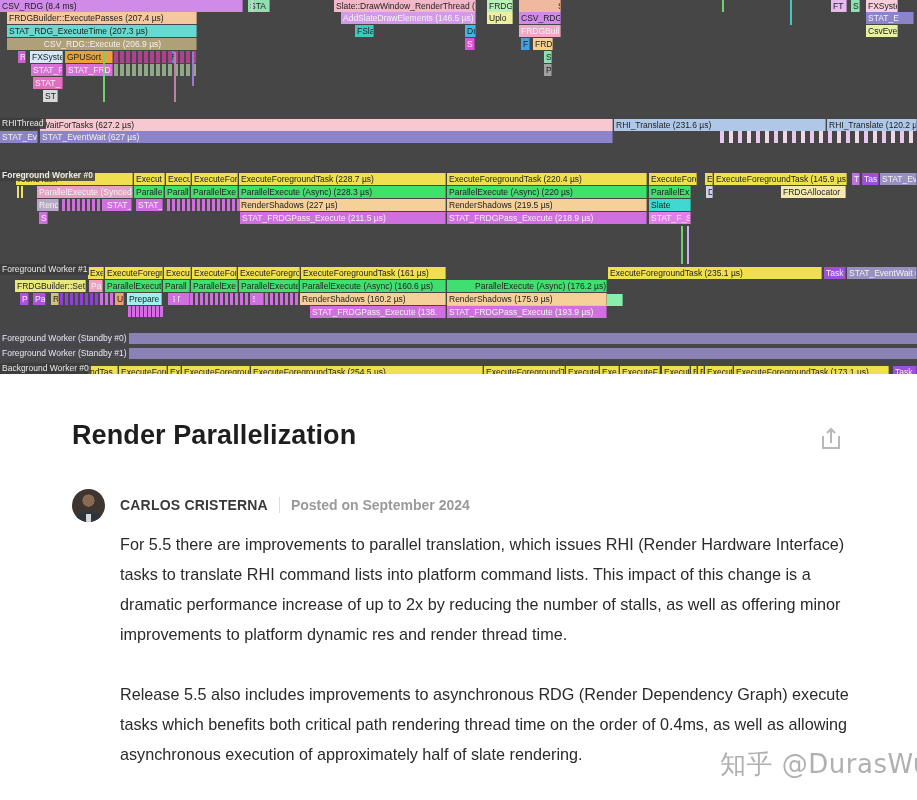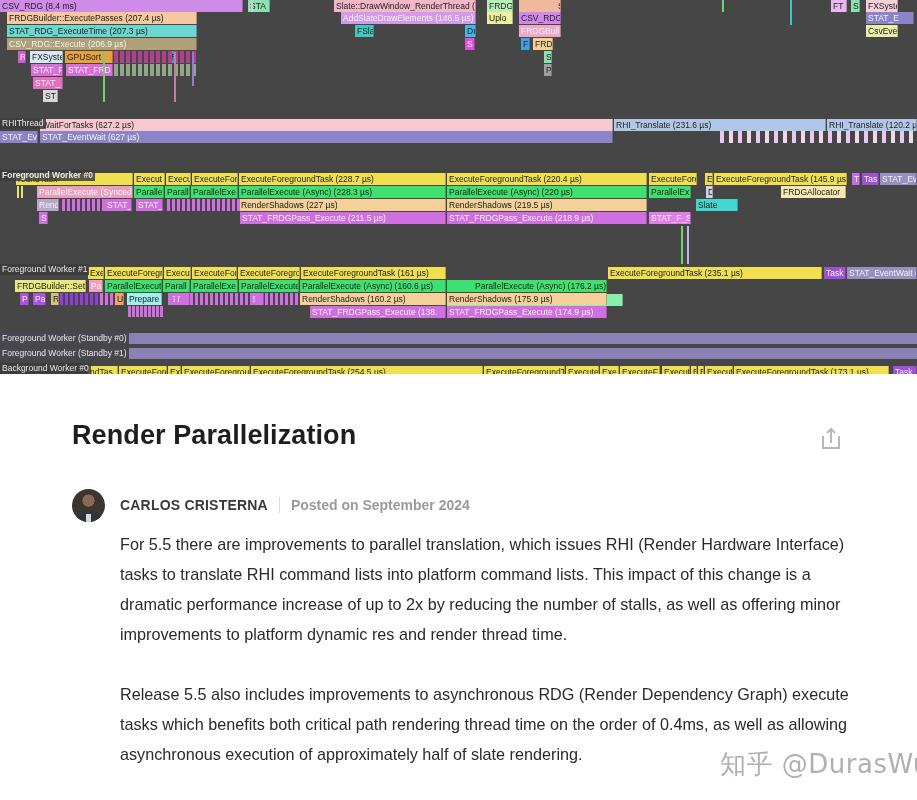--- a/index.html
+++ b/index.html
@@ -77,21 +77,21 @@
       <div class="ev" style="left: 7px; top: 12px; width: 190px; background: rgb(245, 200, 160);">FRDGBuilder::ExecutePasses (207.4 µs)</div>
       <div class="ev light" style="left: 341px; top: 12px; width: 135px; background: rgb(210, 154, 232);">AddSlateDrawElements (146.5 µs)</div>
       <div class="ev" style="left: 487px; top: 12px; width: 26px; background: rgb(238, 240, 160);">Uplo</div>
       <div class="ev" style="left: 519px; top: 12px; width: 42px; background: rgb(208, 138, 232);">CSV_RDG_</div>
       <div class="ev light" style="left: 866px; top: 12px; width: 48px; background: rgb(140, 132, 200);">STAT_E</div>
       <div class="ev" style="left: 7px; top: 25px; width: 190px; background: rgb(106, 216, 208);">STAT_RDG_ExecuteTime (207.3 µs)</div>
       <div class="ev" style="left: 355px; top: 25px; width: 19px; background: rgb(64, 200, 192);">FSla</div>
       <div class="ev" style="left: 465px; top: 25px; width: 11px; background: rgb(64, 184, 224);">Dr</div>
       <div class="ev light" style="left: 519px; top: 25px; width: 42px; background: rgb(240, 168, 200);">FRDGBuil</div>
       <div class="ev" style="left: 866px; top: 25px; width: 32px; background: rgb(232, 240, 168);">CsvEve</div>
-      <div class="ev light" style="left: 7px; top: 38px; width: 190px; background: rgb(176, 160, 120);">CSV_RDG::Execute (206.9 µs)</div>
+      <div class="ev light" style="left: 7px; top: 38px; width: 190px; background: rgb(176, 160, 120); text-align: center;">CSV_RDG::Execute (206.9 µs)</div>
       <div class="ev light" style="left: 465px; top: 38px; width: 10px; background: rgb(224, 80, 216);">S</div>
       <div class="ev" style="left: 521px; top: 38px; width: 9px; background: rgb(64, 160, 232);">F</div>
       <div class="ev" style="left: 533px; top: 38px; width: 20px; background: rgb(245, 208, 144);">FRD</div>
       <div class="ev light" style="left: 18px; top: 51px; width: 8px; background: rgb(208, 96, 208);">R</div>
       <div class="ev" style="left: 30px; top: 51px; width: 33px; background: rgb(216, 232, 248);">FXSyste</div>
       <div class="ev" style="left: 65px; top: 51px; width: 48px; background: rgb(232, 160, 64);">GPUSort</div>
       <div class="ev" style="left: 169px; top: 51px; width: 9px; background: rgb(80, 144, 224);">R</div>
       <div class="ev" style="left: 544px; top: 51px; width: 8px; background: rgb(142, 224, 176);">S</div>
       <div class="ev light" style="left: 31px; top: 64px; width: 32px; background: rgb(216, 112, 216);">STAT_F</div>
       <div class="ev light" style="left: 66px; top: 64px; width: 47px; background: rgb(216, 112, 216);">STAT_FRD</div>
@@ -179,21 +179,21 @@
       <div class="ev" style="left: 239px; top: 186px; width: 207px; background: rgb(64, 224, 112);">ParallelExecute (Async) (228.3 µs)</div>
       <div class="ev" style="left: 447px; top: 186px; width: 200px; background: rgb(64, 224, 112);">ParallelExecute (Async) (220 µs)</div>
       <div class="ev" style="left: 649px; top: 186px; width: 42px; background: rgb(64, 224, 112);">ParallelEx</div>
       <div class="ev" style="left: 706px; top: 186px; width: 7px; background: rgb(208, 208, 232);">D</div>
       <div class="ev" style="left: 781px; top: 186px; width: 65px; background: rgb(245, 232, 176);">FRDGAllocator</div>
       <div class="ev light" style="left: 37px; top: 199px; width: 22px; background: rgb(184, 168, 200);">Rend</div>
       <div class="ev light" style="left: 105px; top: 199px; width: 27px; background: rgb(208, 112, 224);">STAT_</div>
       <div class="ev light" style="left: 136px; top: 199px; width: 27px; background: rgb(208, 112, 224);">STAT_</div>
       <div class="ev" style="left: 239px; top: 199px; width: 207px; background: rgb(245, 208, 152);">RenderShadows (227 µs)</div>
       <div class="ev" style="left: 447px; top: 199px; width: 200px; background: rgb(245, 208, 152);">RenderShadows (219.5 µs)</div>
-      <div class="ev" style="left: 649px; top: 199px; width: 42px; background: rgb(64, 216, 208); margin-left: 47px;">Slate</div>
+      <div class="ev" style="left: 649px; top: 199px; width: 42px; background: rgb(64, 216, 208);">Slate</div>
       <div class="ev light" style="left: 39px; top: 212px; width: 9px; background: rgb(208, 112, 224);">S</div>
       <div class="ev light" style="left: 240px; top: 212px; width: 206px; background: rgb(208, 112, 224);">STAT_FRDGPass_Execute (211.5 µs)</div>
       <div class="ev light" style="left: 447px; top: 212px; width: 200px; background: rgb(208, 112, 224);">STAT_FRDGPass_Execute (218.9 µs)</div>
       <div class="ev light" style="left: 649px; top: 212px; width: 42px; background: rgb(224, 128, 232);">STAT_F_S</div>
       <div class="tick" style="left: 62px; top: 199px; height: 12px; width: 3px; background: rgb(208, 112, 224);"></div>
       <div class="tick" style="left: 67px; top: 199px; height: 12px; width: 3px; background: rgb(208, 112, 224);"></div>
       <div class="tick" style="left: 72px; top: 199px; height: 12px; width: 3px; background: rgb(208, 112, 224);"></div>
       <div class="tick" style="left: 77px; top: 199px; height: 12px; width: 3px; background: rgb(208, 112, 224);"></div>
       <div class="tick" style="left: 82px; top: 199px; height: 12px; width: 3px; background: rgb(208, 112, 224);"></div>
       <div class="tick" style="left: 87px; top: 199px; height: 12px; width: 3px; background: rgb(208, 112, 224);"></div>
@@ -240,21 +240,21 @@
       <div class="ev light" style="left: 20px; top: 293px; width: 9px; background: rgb(176, 80, 224);">P</div>
       <div class="ev light" style="left: 33px; top: 293px; width: 13px; background: rgb(176, 80, 224);">Pa</div>
       <div class="ev" style="left: 51px; top: 293px; width: 8px; background: rgb(208, 192, 128);">R</div>
       <div class="ev" style="left: 115px; top: 293px; width: 9px; background: rgb(240, 160, 112);">U</div>
       <div class="ev" style="left: 127px; top: 293px; width: 35px; background: rgb(160, 240, 240);">Prepare</div>
       <div class="ev light" style="left: 168px; top: 293px; width: 22px; background: rgb(208, 112, 224);">ST</div>
       <div class="ev light" style="left: 250px; top: 293px; width: 14px; background: rgb(208, 112, 224);">S</div>
       <div class="ev" style="left: 300px; top: 293px; width: 146px; background: rgb(245, 208, 152);">RenderShadows (160.2 µs)</div>
       <div class="ev" style="left: 447px; top: 293px; width: 160px; background: rgb(245, 208, 152);">RenderShadows (175.9 µs)</div>
       <div class="ev light" style="left: 310px; top: 306px; width: 136px; background: rgb(208, 112, 224);">STAT_FRDGPass_Execute (138.</div>
-      <div class="ev light" style="left: 447px; top: 306px; width: 160px; background: rgb(208, 112, 224);">STAT_FRDGPass_Execute (174.9 µs)</div>
+      <div class="ev light" style="left: 447px; top: 306px; width: 160px; background: rgb(208, 112, 224);">STAT_FRDGPass_Execute (193.9 µs)</div>
       <div class="tick" style="left: 60px; top: 293px; height: 12px; width: 3px; background: rgb(144, 64, 216);"></div>
       <div class="tick" style="left: 65px; top: 293px; height: 12px; width: 3px; background: rgb(144, 64, 216);"></div>
       <div class="tick" style="left: 70px; top: 293px; height: 12px; width: 3px; background: rgb(144, 64, 216);"></div>
       <div class="tick" style="left: 75px; top: 293px; height: 12px; width: 3px; background: rgb(144, 64, 216);"></div>
       <div class="tick" style="left: 80px; top: 293px; height: 12px; width: 3px; background: rgb(144, 64, 216);"></div>
       <div class="tick" style="left: 85px; top: 293px; height: 12px; width: 3px; background: rgb(144, 64, 216);"></div>
       <div class="tick" style="left: 90px; top: 293px; height: 12px; width: 3px; background: rgb(144, 64, 216);"></div>
       <div class="tick" style="left: 95px; top: 293px; height: 12px; width: 3px; background: rgb(144, 64, 216);"></div>
       <div class="tick" style="left: 100px; top: 293px; height: 12px; width: 3px; background: rgb(208, 112, 224);"></div>
       <div class="tick" style="left: 105px; top: 293px; height: 12px; width: 3px; background: rgb(208, 112, 224);"></div>

